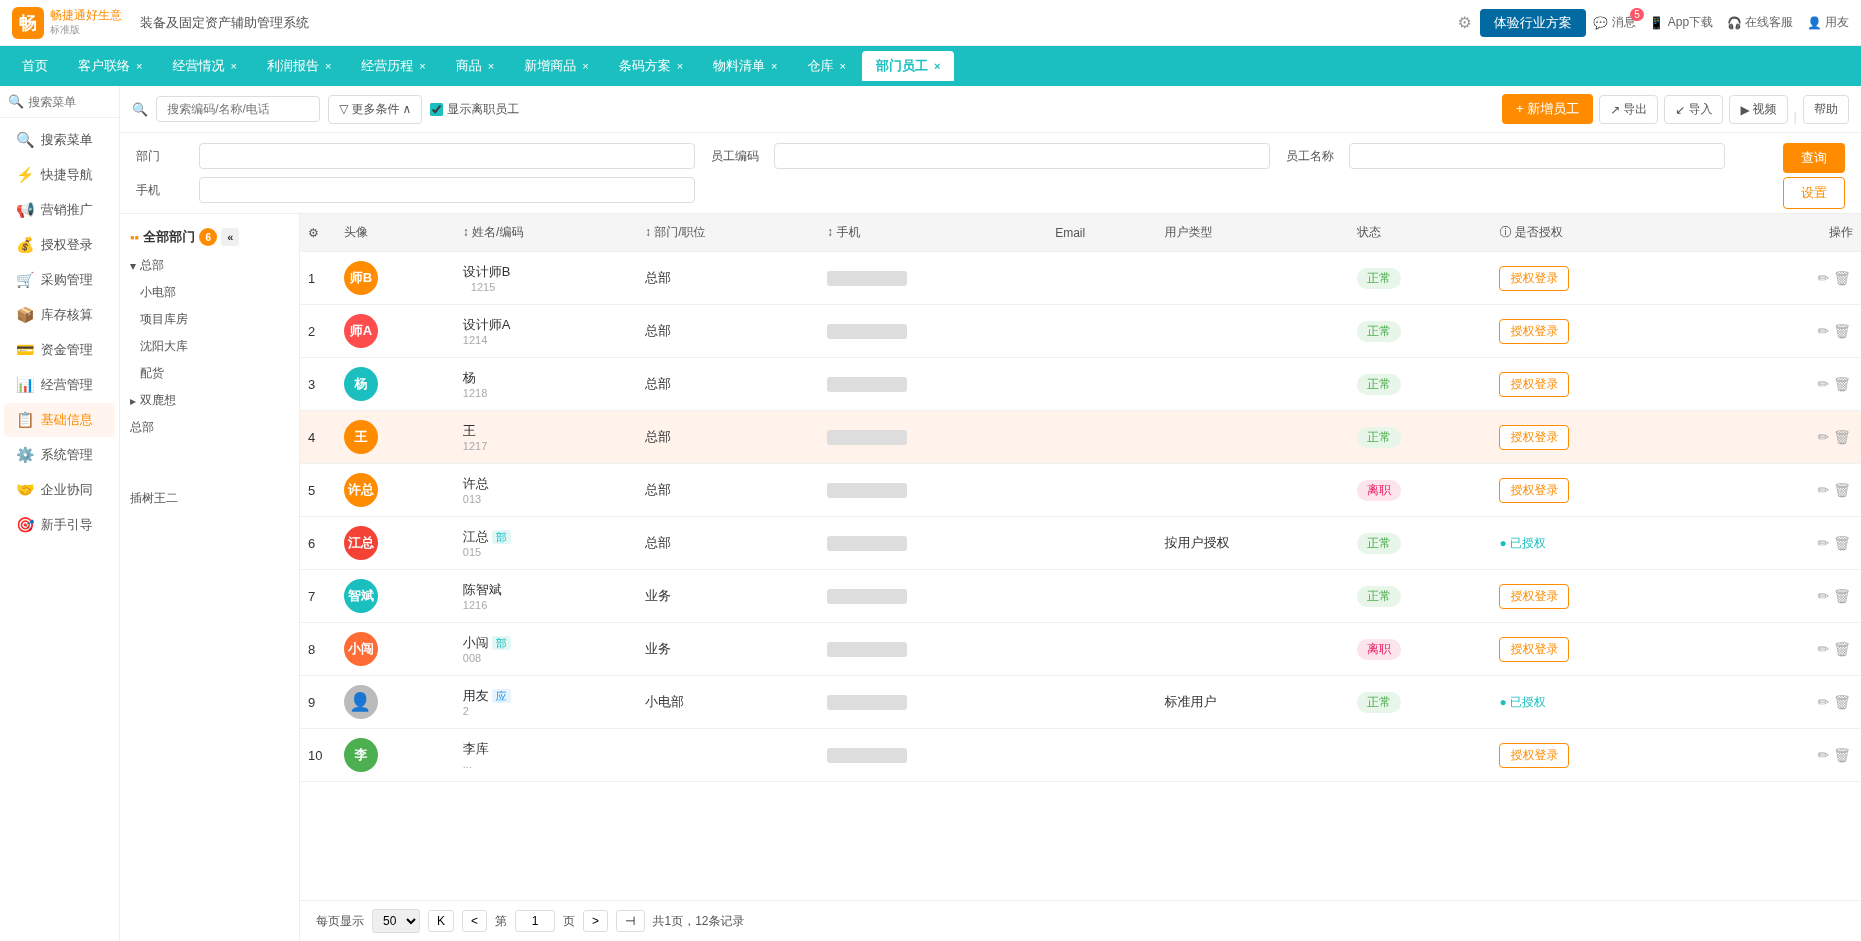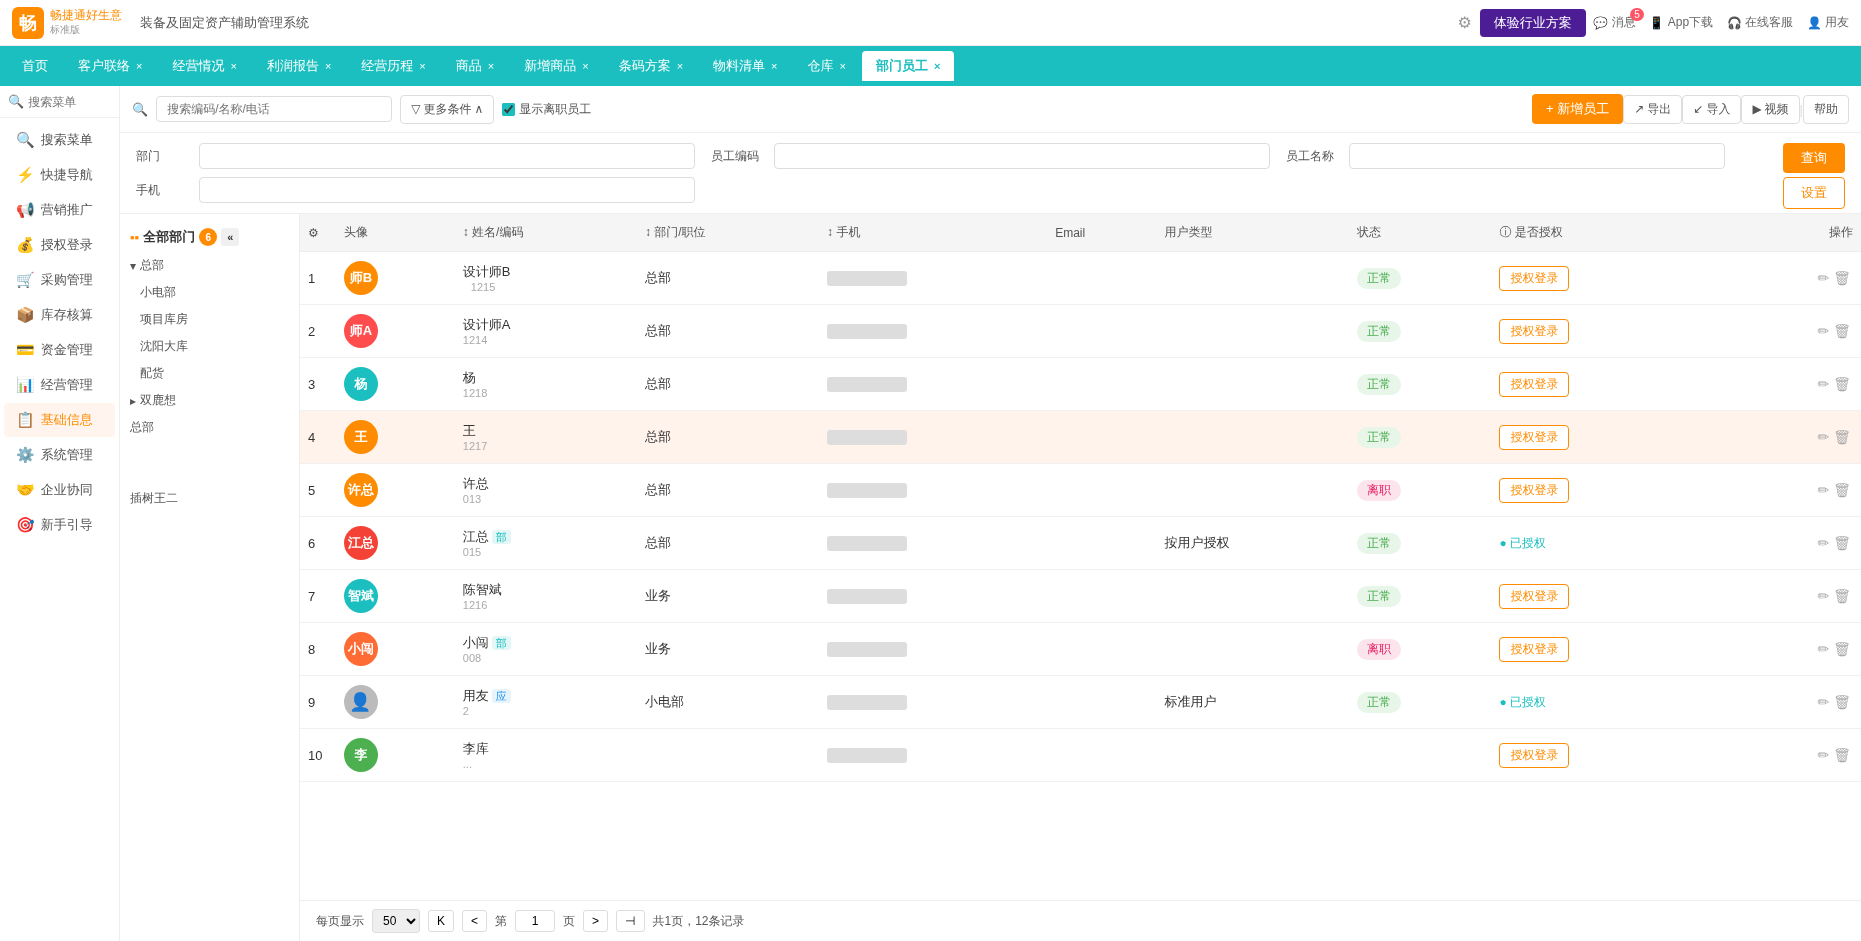--- a/index.html
+++ b/index.html
@@ -5,21 +5,21 @@
     * { box-sizing: border-box; margin: 0; padding: 0; }
     body { font-family: 'Microsoft YaHei', Arial, sans-serif; font-size: 13px; background: #f5f5f5; color: #333; }
 
     
     .top-bar { height: 46px; background: #fff; display: flex; align-items: center; padding: 0 12px; border-bottom: 1px solid #eee; gap: 8px; }
     .logo-area { display: flex; align-items: center; gap: 6px; min-width: 120px; }
     .logo-icon { width: 32px; height: 32px; background: #ff8c00; border-radius: 6px; display: flex; align-items: center; justify-content: center; color: #fff; font-size: 18px; font-weight: bold; }
     .logo-text { font-size: 12px; color: #ff8c00; line-height: 1.3; }
     .logo-sub { font-size: 10px; color: #999; }
     .top-bar-right { display: flex; align-items: center; gap: 14px; color: #666; font-size: 12px; }
-    .top-btn-orange { background: #4c1d95; color: #fff; border: none; border-radius: 4px; padding: 5px 14px; cursor: pointer; font-size: 13px; }
+    .top-btn-orange { background: #0369a1; color: #fff; border: none; border-radius: 4px; padding: 5px 14px; cursor: pointer; font-size: 13px; }
     .badge-btn { position: relative; cursor: pointer; display: flex; align-items: center; gap: 3px; color: #666; }
     .badge { background: #f56; color: #fff; border-radius: 10px; font-size: 10px; padding: 1px 4px; position: absolute; top: -6px; right: -8px; }
 
     
     .nav-tabs { background: #1bbfbf; display: flex; align-items: center; height: 40px; padding: 0 8px; gap: 2px; overflow: hidden; }
     .nav-tab { color: #fff; padding: 6px 14px; cursor: pointer; font-size: 13px; border-radius: 4px 4px 0 0; white-space: nowrap; display: flex; align-items: center; gap: 4px; }
     .nav-tab.active { background: #fff; color: #1bbfbf; font-weight: bold; }
     .nav-tab .close-x { font-size: 11px; color: inherit; margin-left: 2px; }
 
     
@@ -41,25 +41,25 @@
     .dept-tree-header { display: flex; align-items: center; padding: 6px 10px; font-size: 13px; font-weight: bold; color: #333; }
     .dept-tree-item { padding: 5px 10px 5px 20px; font-size: 12px; color: #555; cursor: pointer; display: flex; align-items: center; gap: 4px; }
     .dept-all-btn { background: #ff8c00; color: #fff; border-radius: 50%; width: 18px; height: 18px; display: inline-flex; align-items: center; justify-content: center; font-size: 10px; margin-left: 4px; }
     .collapse-btn { width: 18px; height: 18px; background: #f0f0f0; border-radius: 3px; display: inline-flex; align-items: center; justify-content: center; font-size: 11px; cursor: pointer; margin-left: 4px; }
 
     
     .right-panel { flex: 1; display: flex; flex-direction: column; overflow: hidden; }
 
     
     .filter-bar { background: #fff; padding: 8px 12px; border-bottom: 1px solid #eee; display: flex; align-items: center; gap: 8px; }
-    .filter-search { border: 1px solid #ddd; border-radius: 4px; padding: 5px 10px; font-size: 12px; width: 236px; }
+    .filter-search { border: 1px solid #ddd; border-radius: 4px; padding: 5px 10px; font-size: 12px; width: 164px; }
     .filter-btn { border: 1px solid #ddd; border-radius: 4px; padding: 5px 10px; background: #fff; cursor: pointer; font-size: 12px; display: flex; align-items: center; gap: 3px; color: #555; }
     .filter-checkbox { display: flex; align-items: center; gap: 4px; font-size: 12px; color: #555; cursor: pointer; }
     .filter-checkbox input { accent-color: #1bbfbf; }
-    .toolbar-right { margin-left: auto; display: flex; align-items: center; }
+    .toolbar-right { margin-left: auto; display: flex; align-items: flex-end; gap: 6px; }
     .btn-add { background: #ff8c00; color: #fff; border: none; border-radius: 4px; padding: 6px 14px; cursor: pointer; font-size: 13px; display: flex; align-items: center; gap: 4px; }
     .btn-outline { border: 1px solid #ddd; border-radius: 4px; padding: 5px 10px; background: #fff; cursor: pointer; font-size: 12px; display: flex; align-items: center; gap: 3px; color: #555; }
 
     
     .search-form { background: #fff; padding: 10px 16px; border-bottom: 1px solid #eee; display: grid; grid-template-columns: 1fr 1fr 1fr; gap: 8px 16px; position: relative; }
     .form-row { display: flex; align-items: center; gap: 8px; }
     .form-label { font-size: 12px; color: #555; white-space: nowrap; min-width: 55px; }
     .form-input { border: 1px solid #ddd; border-radius: 4px; padding: 5px 8px; font-size: 12px; flex: 1; }
     .form-select { border: 1px solid #ddd; border-radius: 4px; padding: 5px 8px; font-size: 12px; flex: 1; background: #fff; appearance: none; cursor: pointer; }
     .form-btn-search { background: #ff8c00; color: #fff; border: none; border-radius: 4px; padding: 6px 18px; cursor: pointer; font-size: 13px; }

